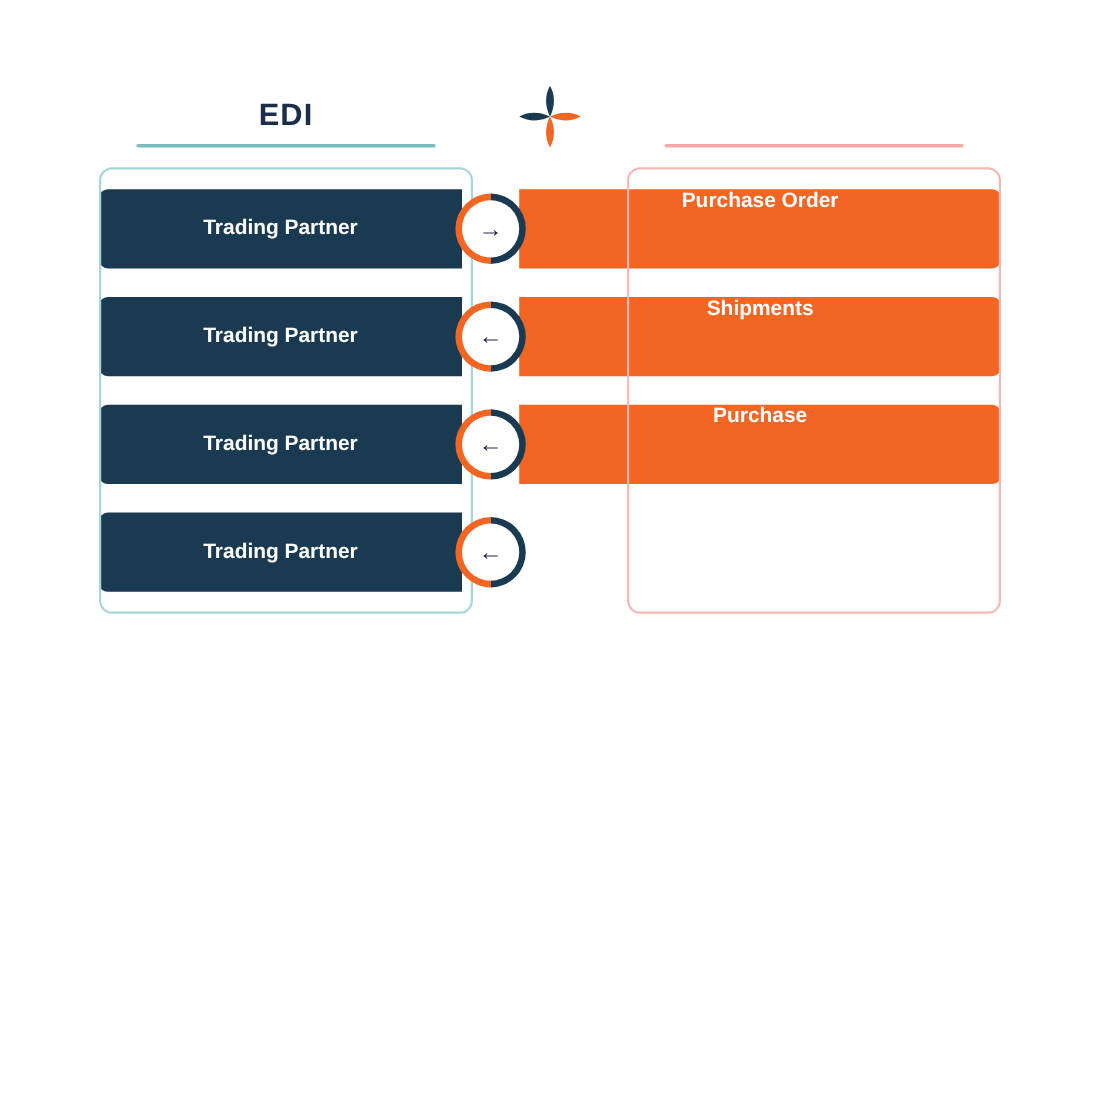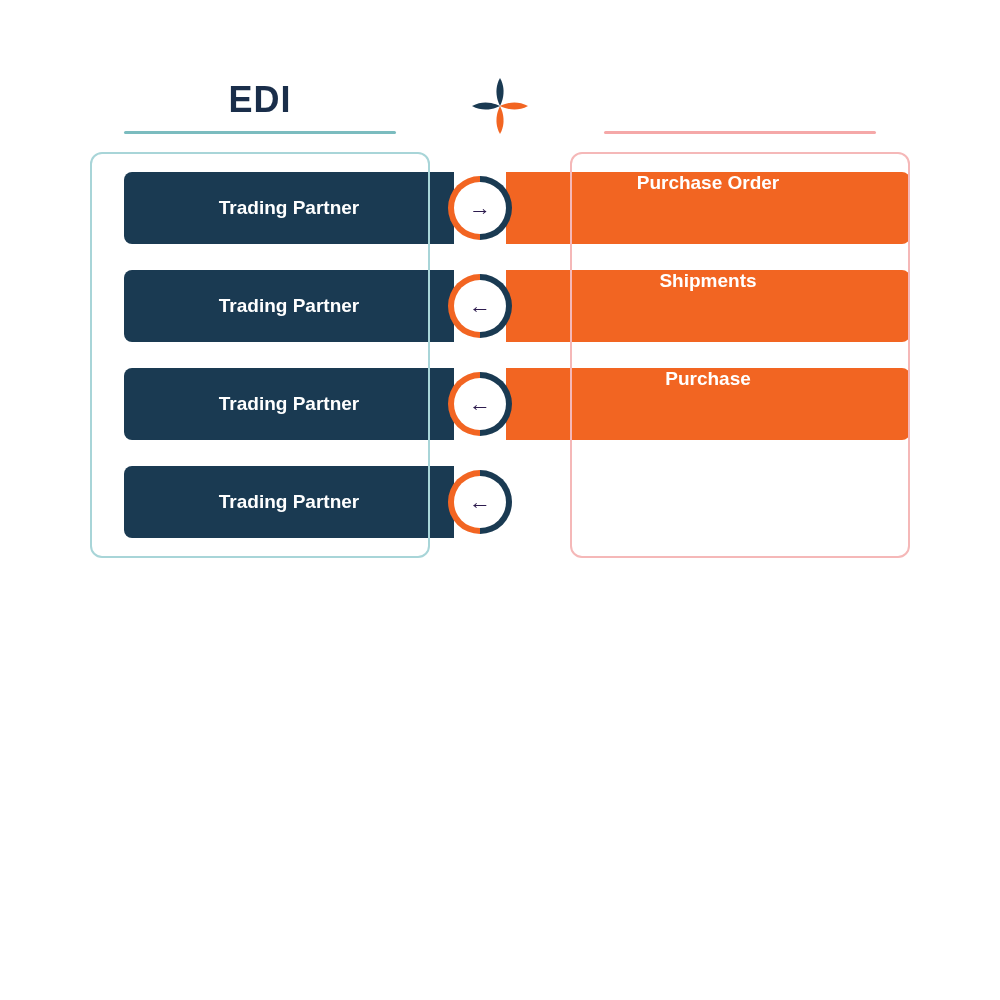--- a/index.html
+++ b/index.html
@@ -16,21 +16,21 @@
     .diagram-container {
       width: 860px;
       height: 860px;
       position: relative;
       display: flex;
       flex-direction: column;
       align-items: center;
     }
 
     .header-title {
-      font-size: 36px;
+      font-size: 28px;
       font-weight: 900;
       color: #1a2e4a;
       letter-spacing: 1px;
       margin-bottom: 10px;
     }
 
     .header-line-teal {
       height: 3px;
       background: #7bbcbf;
       border-radius: 2px;
@@ -110,21 +110,20 @@
 
     .edi-bar {
       width: 330px;
       height: 72px;
       background: #1a3a52;
       border-radius: 8px 0 0 8px;
       display: flex;
       align-items: center;
       justify-content: center;
       flex-shrink: 0;
-      margin-left: 34px;
     }
 
     .edi-bar span {
       color: #fff;
       font-size: 19px;
       font-weight: 800;
     }
 
     .erp-bar {
       flex: 1;

